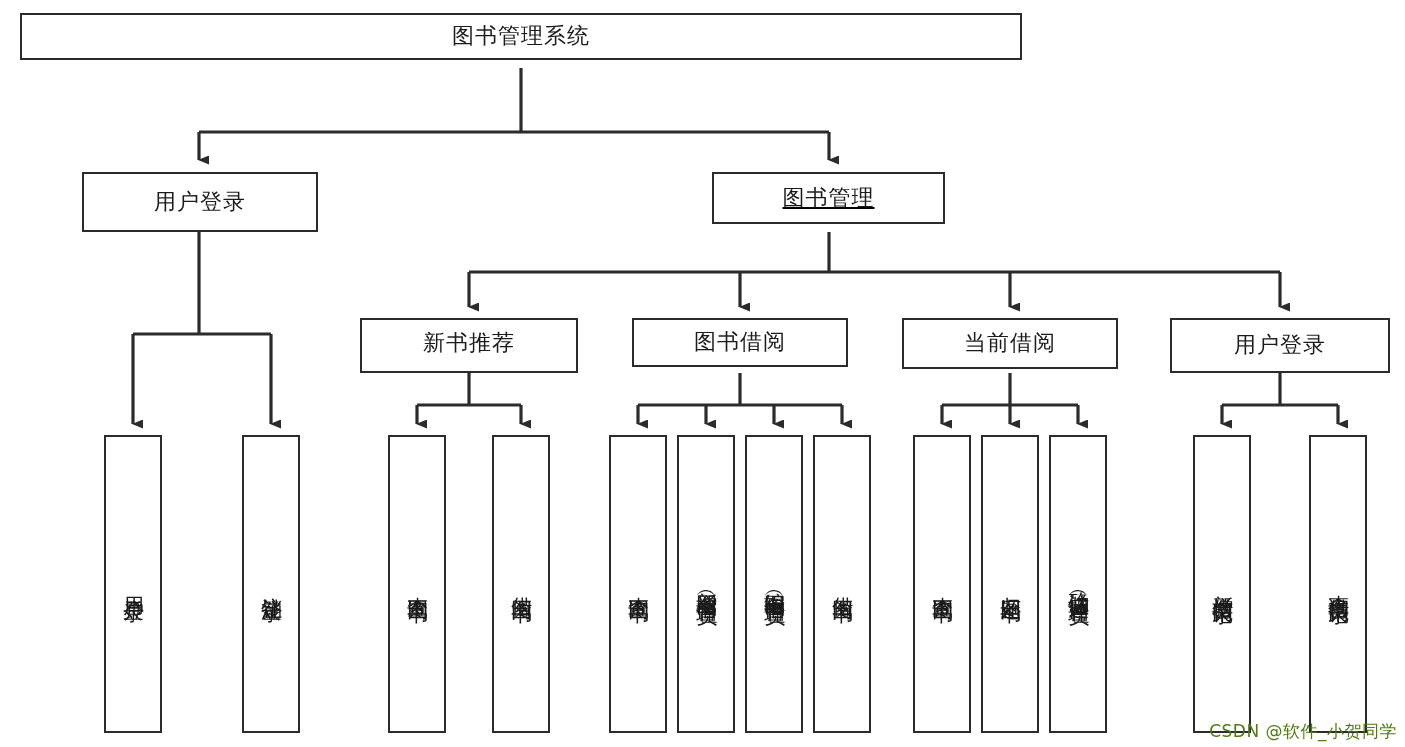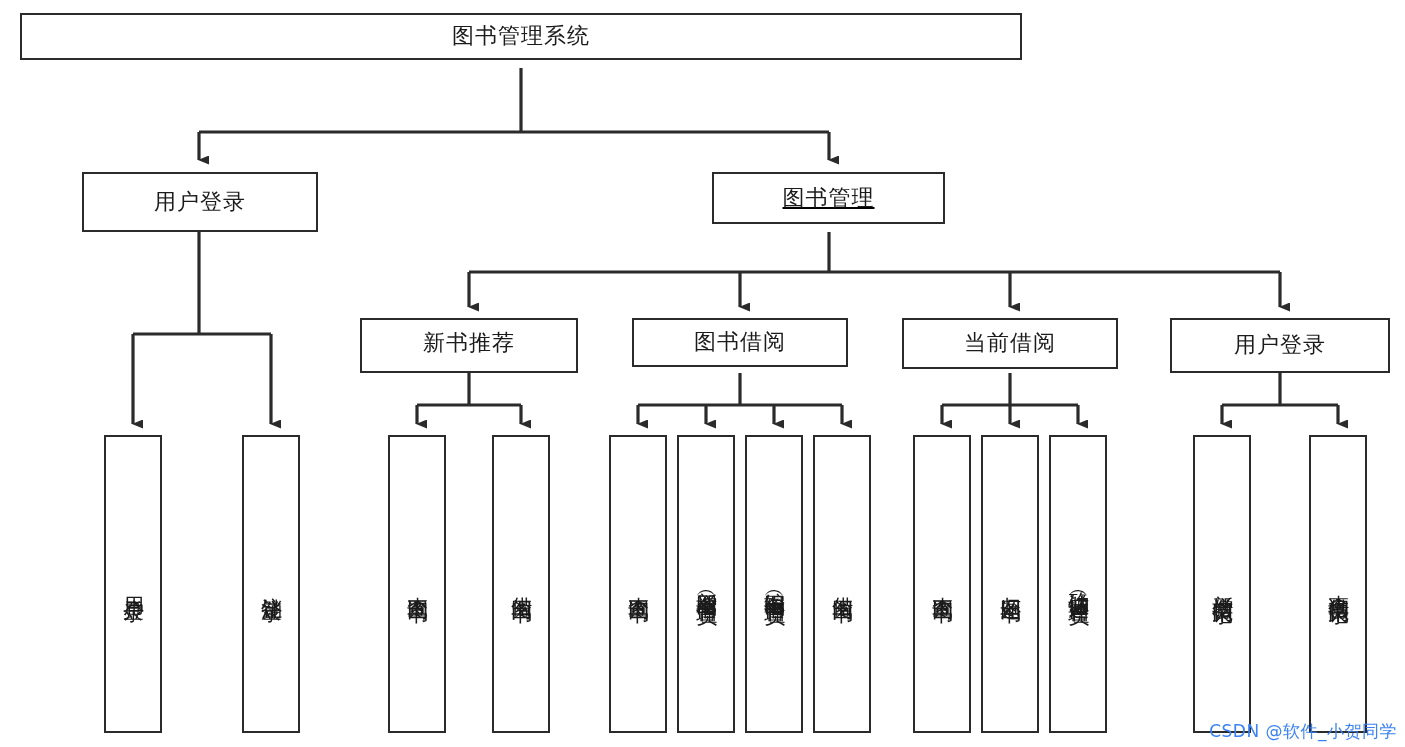--- a/index.html
+++ b/index.html
@@ -56,21 +56,21 @@
     line-height: 1.12;
     letter-spacing: 2px;
     text-align: center;
     white-space: nowrap;
   }
   .watermark {
     position: absolute;
     right: 8px;
     bottom: 4px;
     font-size: 17px;
-    color: #3b82f6;
+    color: #4d7c0f;
     white-space: nowrap;
     letter-spacing: 0.5px;
   }
   svg line, svg path, svg polygon {
     shape-rendering: geometricPrecision;
   }
 </style>
 </head>
 <body>
 

